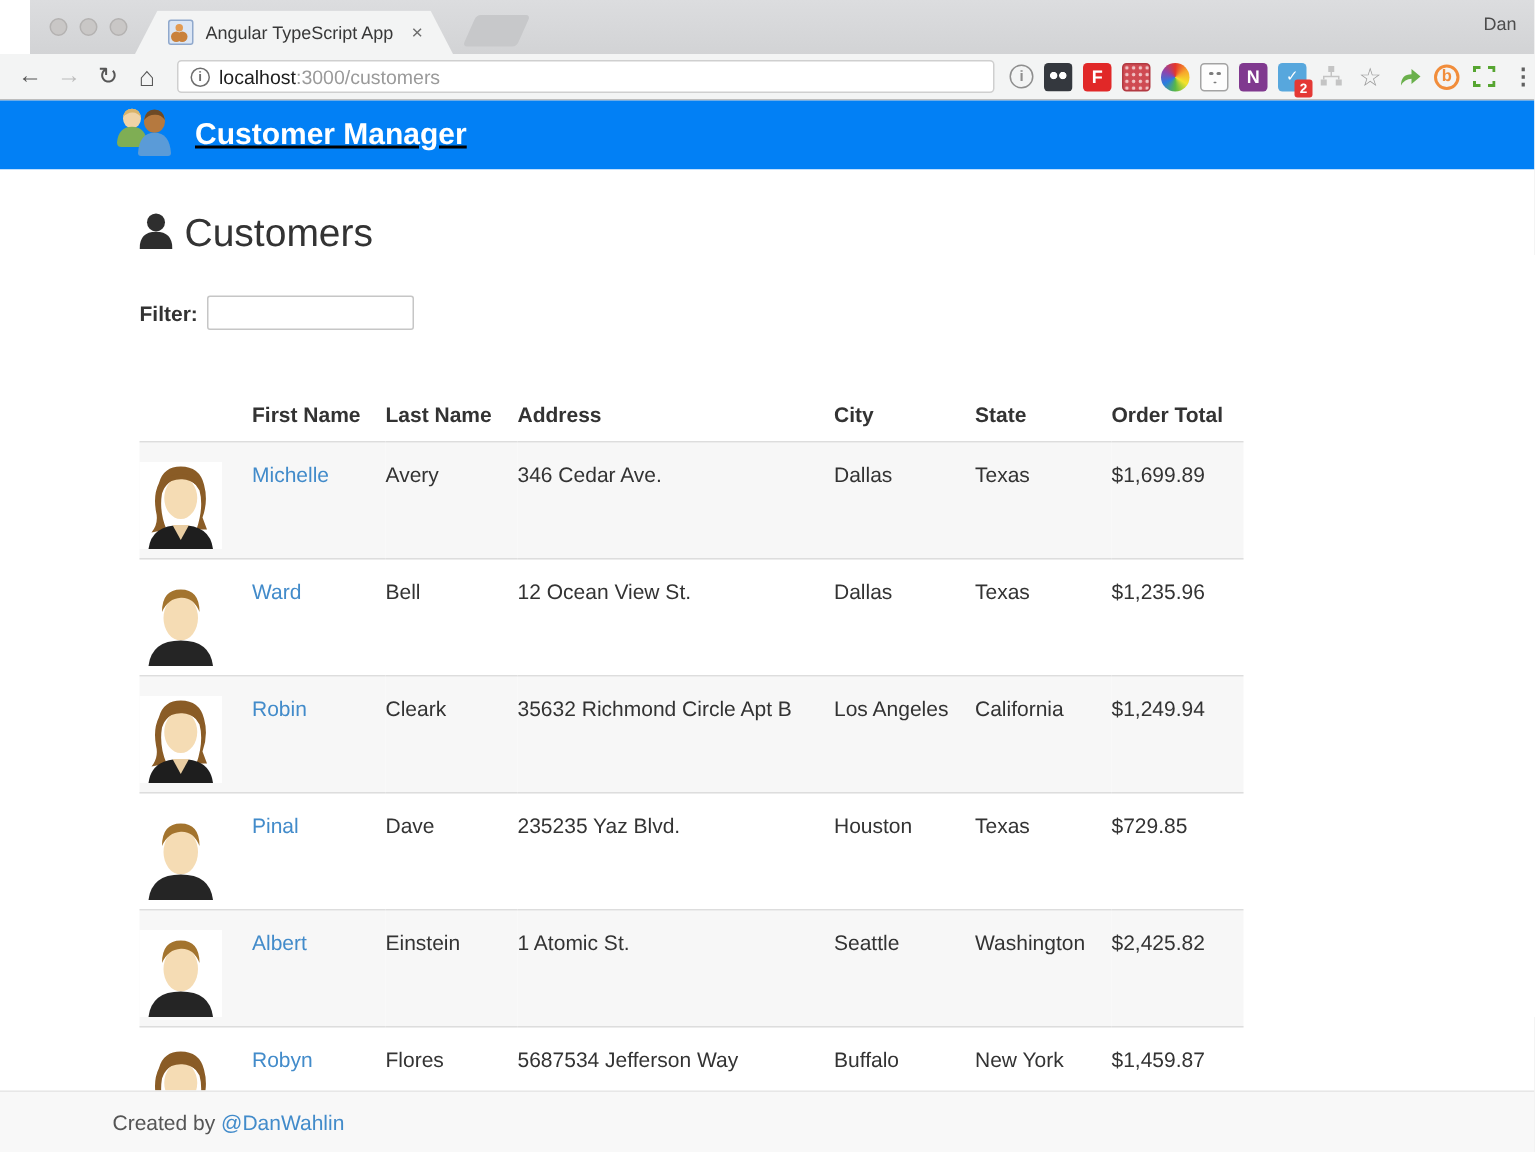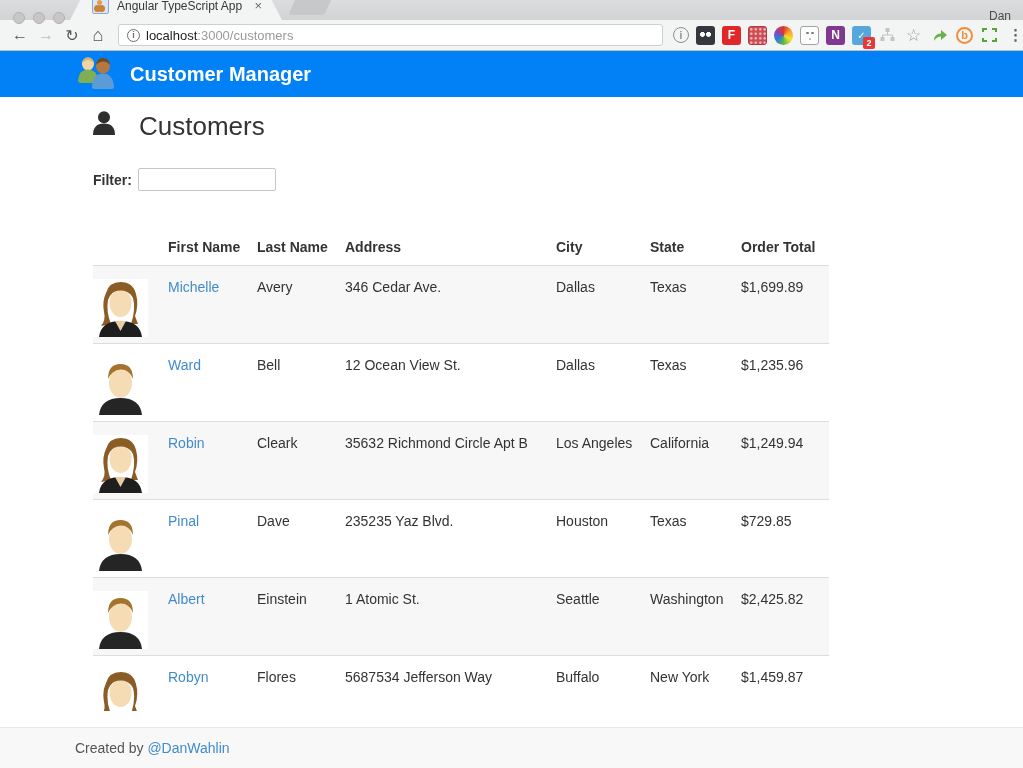--- a/index.html
+++ b/index.html
@@ -1,19 +1,19 @@
 <!DOCTYPE html>
 <html><head>
 <meta charset="utf-8">
 <style>
   html,body{margin:0;padding:0;background:#e9e9e9;font-family:"Liberation Sans",sans-serif;}
   .window{position:relative;width:1023px;height:768px;background:#fff;overflow:hidden;}
 
   
-  .tabbar{position:relative;height:20px;background:linear-gradient(#dcdddf,#d2d3d5);}
+  .tabbar{position:relative;height:36px;background:linear-gradient(#dcdddf,#d2d3d5);margin-left:20px;}
   .traffic{position:absolute;left:13px;top:12px;display:flex;gap:8px;}
   .light{width:12px;height:12px;border-radius:50%;background:#c9c7c6;border:1px solid #b4b2b1;box-sizing:border-box;}
   .tab{position:absolute;left:70px;bottom:0;width:212px;height:29px;background:#f3f4f4;
        clip-path:polygon(15px 0,197px 0,212px 29px,0 29px);
        display:flex;align-items:center;padding:0 20px 0 22px;box-sizing:border-box;gap:8px;}
   .favicon{width:15px;height:15px;border-radius:2px;background:#dbe6f5;border:1px solid #8fa8cc;position:relative;flex:none;}
   .favicon::after{content:"";position:absolute;left:4px;top:2px;width:5px;height:5px;border-radius:50%;background:#e29a52;box-shadow:-2px 6px 0 1px #c9813c,2px 6px 0 1px #c9813c;}
   .tab-title{font-size:12px;color:#383838;white-space:nowrap;overflow:hidden;flex:1;}
   .tab-close{font-size:13px;color:#6d6d6d;cursor:pointer;flex:none;}
   .newtab{position:absolute;left:293px;bottom:5px;width:36px;height:21px;background:#c7c8ca;transform:skewX(-24deg);border-radius:3px;}
@@ -37,27 +37,27 @@
   .ext.face{background:#fdfdfd;border:1px solid #a3a3a3;color:#7c7c7c;font-size:10px;}
   .ext.face::after{content:"";position:absolute;left:5px;top:5px;width:2.5px;height:2.5px;border-radius:50%;background:#7c7c7c;box-shadow:5px 0 0 #7c7c7c,2.5px 6px 0 -0.5px #7c7c7c;}
   .ext.onenote{background:#80398f;color:#fff;font-weight:bold;font-size:12px;}
   .ext.sync{background:#57a7dd;color:#fff;font-size:10px;}
   .ext.sync .badge{position:absolute;right:-4px;bottom:-4px;width:12px;height:12px;background:#e43935;color:#fff;font-size:9px;font-weight:bold;display:flex;align-items:center;justify-content:center;border-radius:2px;}
   .ext.star{color:#999;font-size:17px;background:transparent;}
   .ext.bitly{width:17px;height:17px;border-radius:50%;border:2px solid #f18d3b;color:#f18d3b;font-weight:bold;font-size:11px;}
   .ext.menu{color:#606060;font-size:15px;font-weight:bold;background:transparent;}
 
   
-  .navbar{height:46px;background:#0280f5;display:flex;align-items:center;padding-left:76px;gap:12px;}
+  .navbar{height:46px;background:#0280f5;display:flex;align-items:center;padding-left:76px;gap:12px;text-decoration:underline;}
   .brand-title{color:#fff;font-size:20px;font-weight:600;}
 
   
   .content{position:relative;height:614px;overflow:hidden;background:#fff;}
   .container{width:736px;margin-left:93px;}
-  .page-heading{display:flex;align-items:flex-start;gap:24px;margin-top:14px;}
+  .page-heading{display:flex;align-items:flex-end;gap:8px;margin-top:27px;}
   .page-heading h1{font-size:26px;font-weight:400;color:#333;margin:0;}
   .filter-row{display:flex;align-items:center;margin-top:26px;}
   .filter-label{font-size:14px;font-weight:600;color:#333;margin-right:6px;text-align:right;}
   .filter-input{width:138px;height:23px;border:1px solid #c6c6c6;border-radius:2px;font-size:13px;padding:0 5px;box-sizing:border-box;font-family:"Liberation Sans",sans-serif;}
   .add-btn{margin-left:auto;background:#fff;border:1px solid #ccc;border-radius:4px;padding:7px 13px;font-size:14px;color:#333;cursor:pointer;font-family:"Liberation Sans",sans-serif;}
 
   table.customers{border-collapse:collapse;width:736px;margin-top:40px;table-layout:fixed;}
   table.customers th{text-align:left;font-size:14px;font-weight:700;color:#333;padding:8px 0 10px;border-bottom:1px solid #ddd;}
   table.customers td{vertical-align:top;font-size:14px;color:#333;padding:13px 4px 6px 0;border-top:1px solid #ddd;}
   table.customers tbody tr:first-child td{border-top:none;margin-left:20px;}

